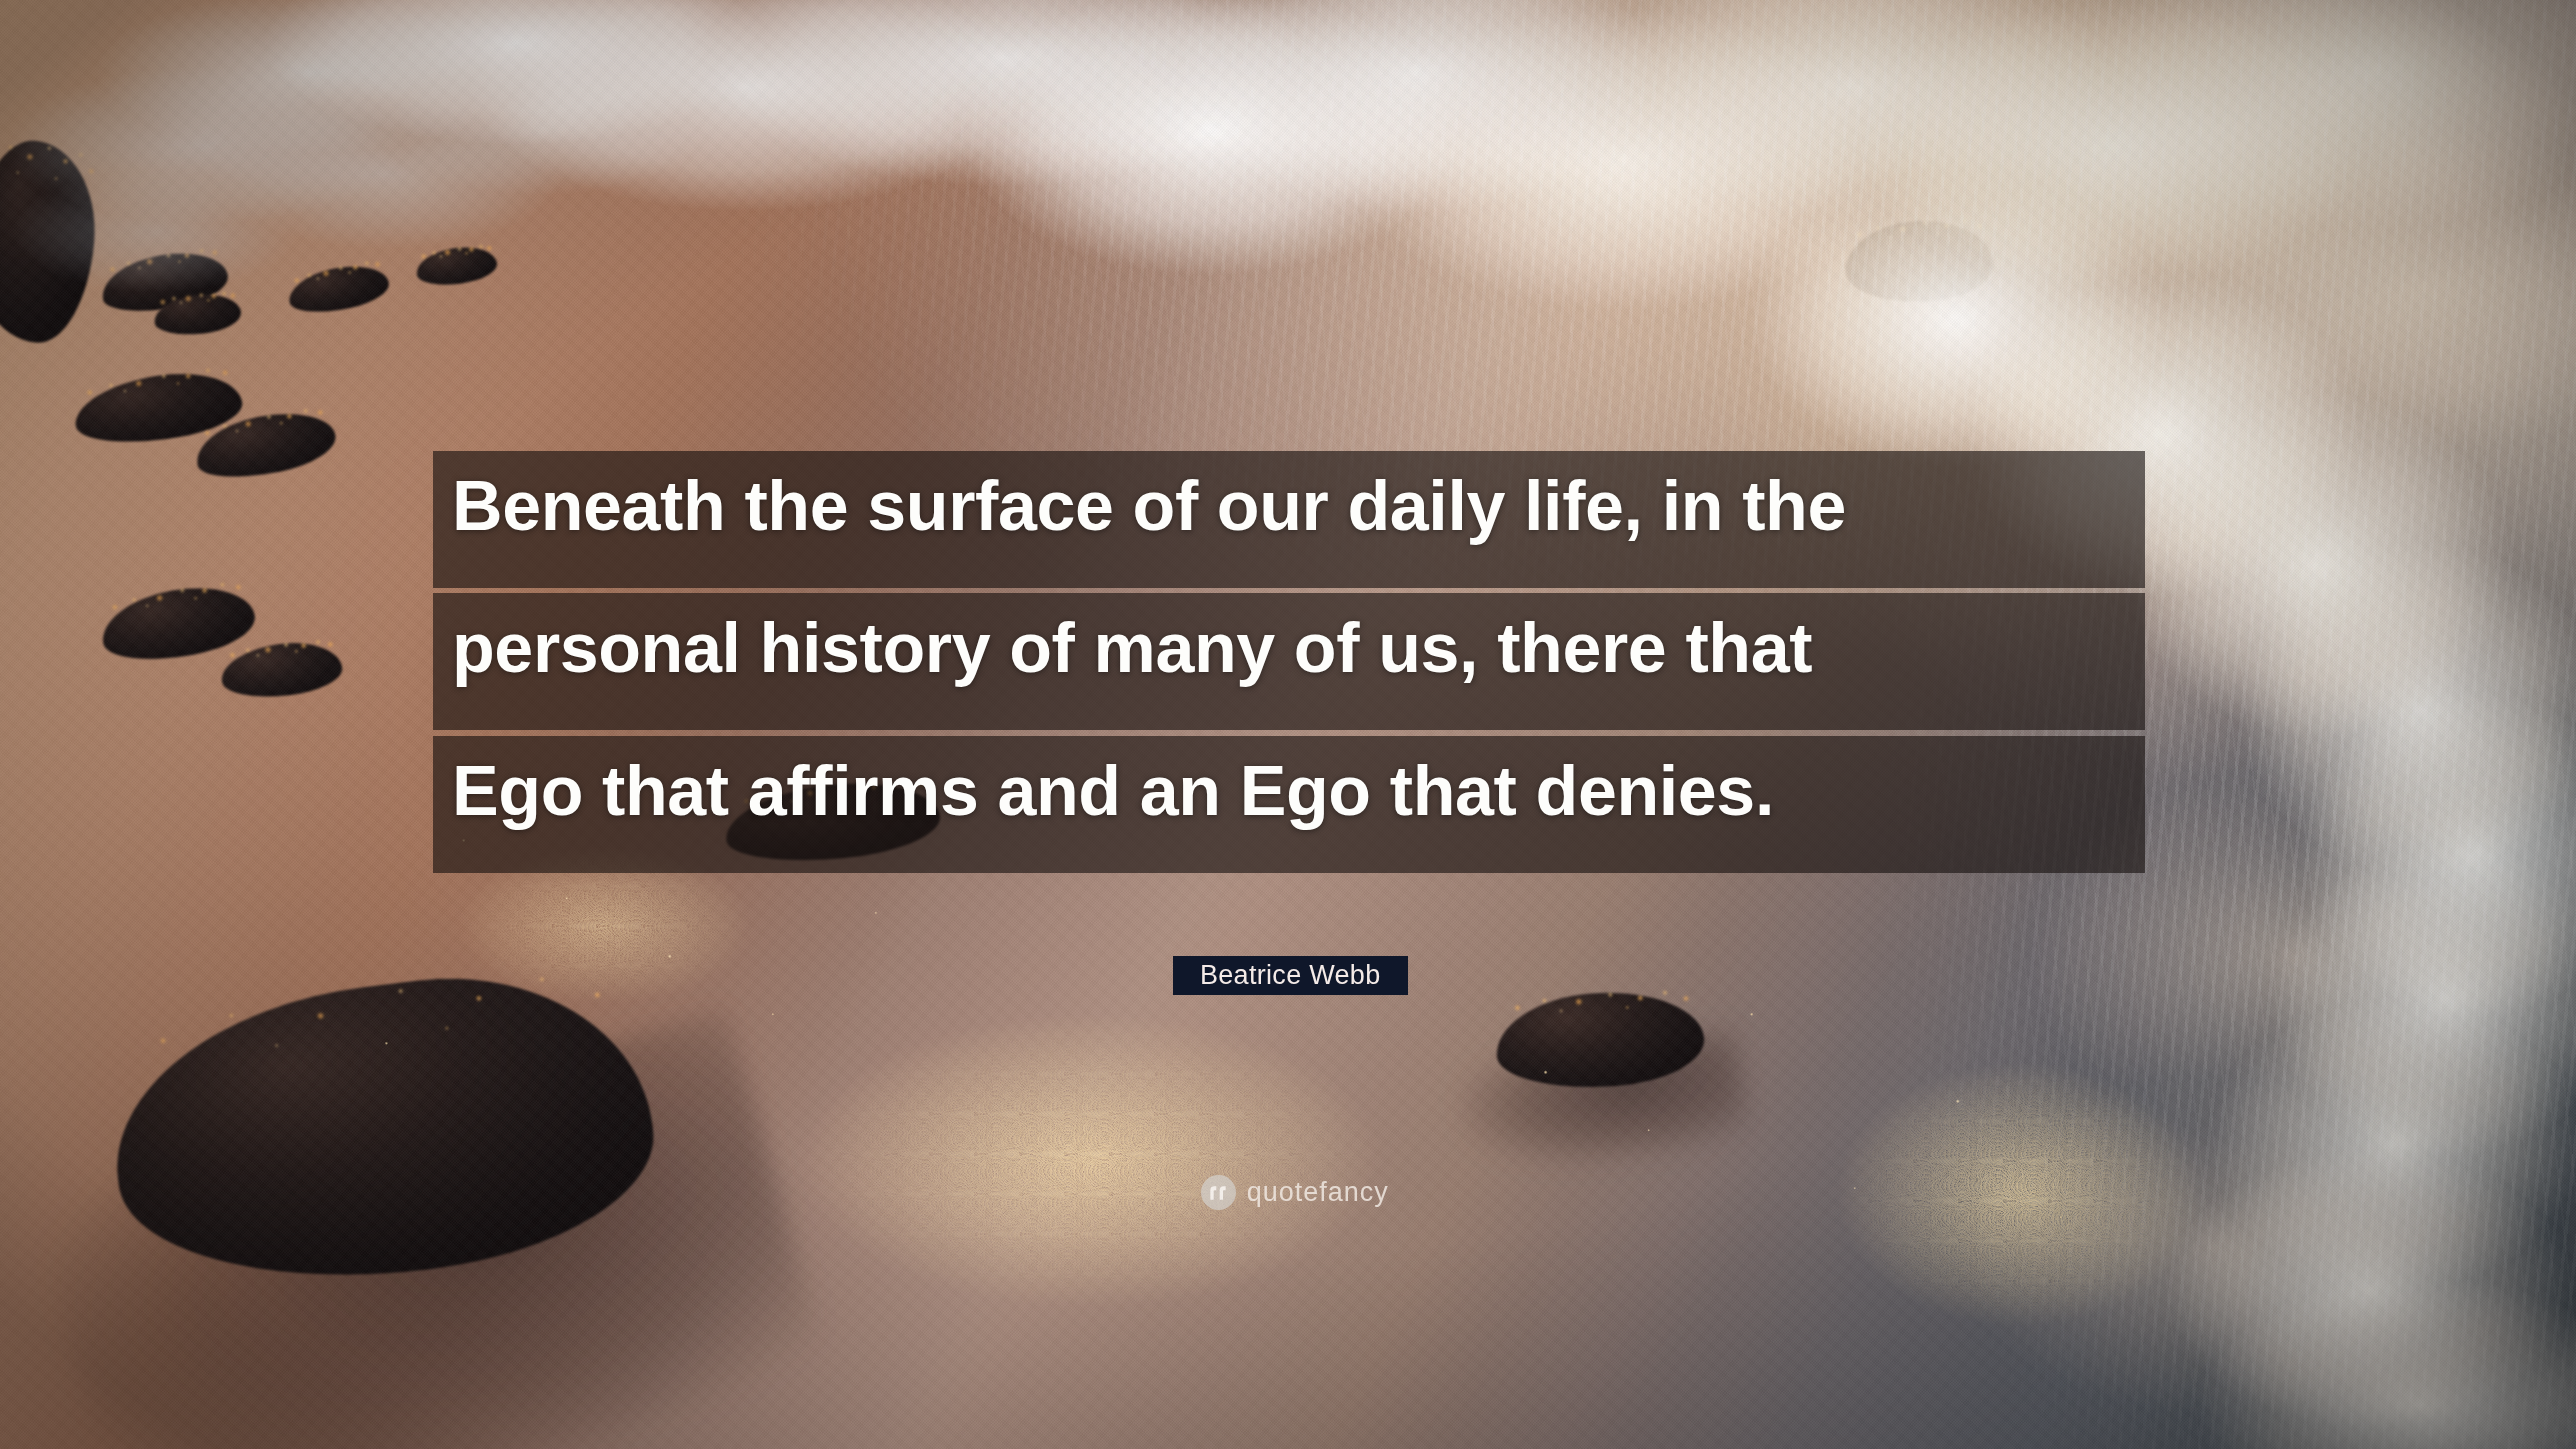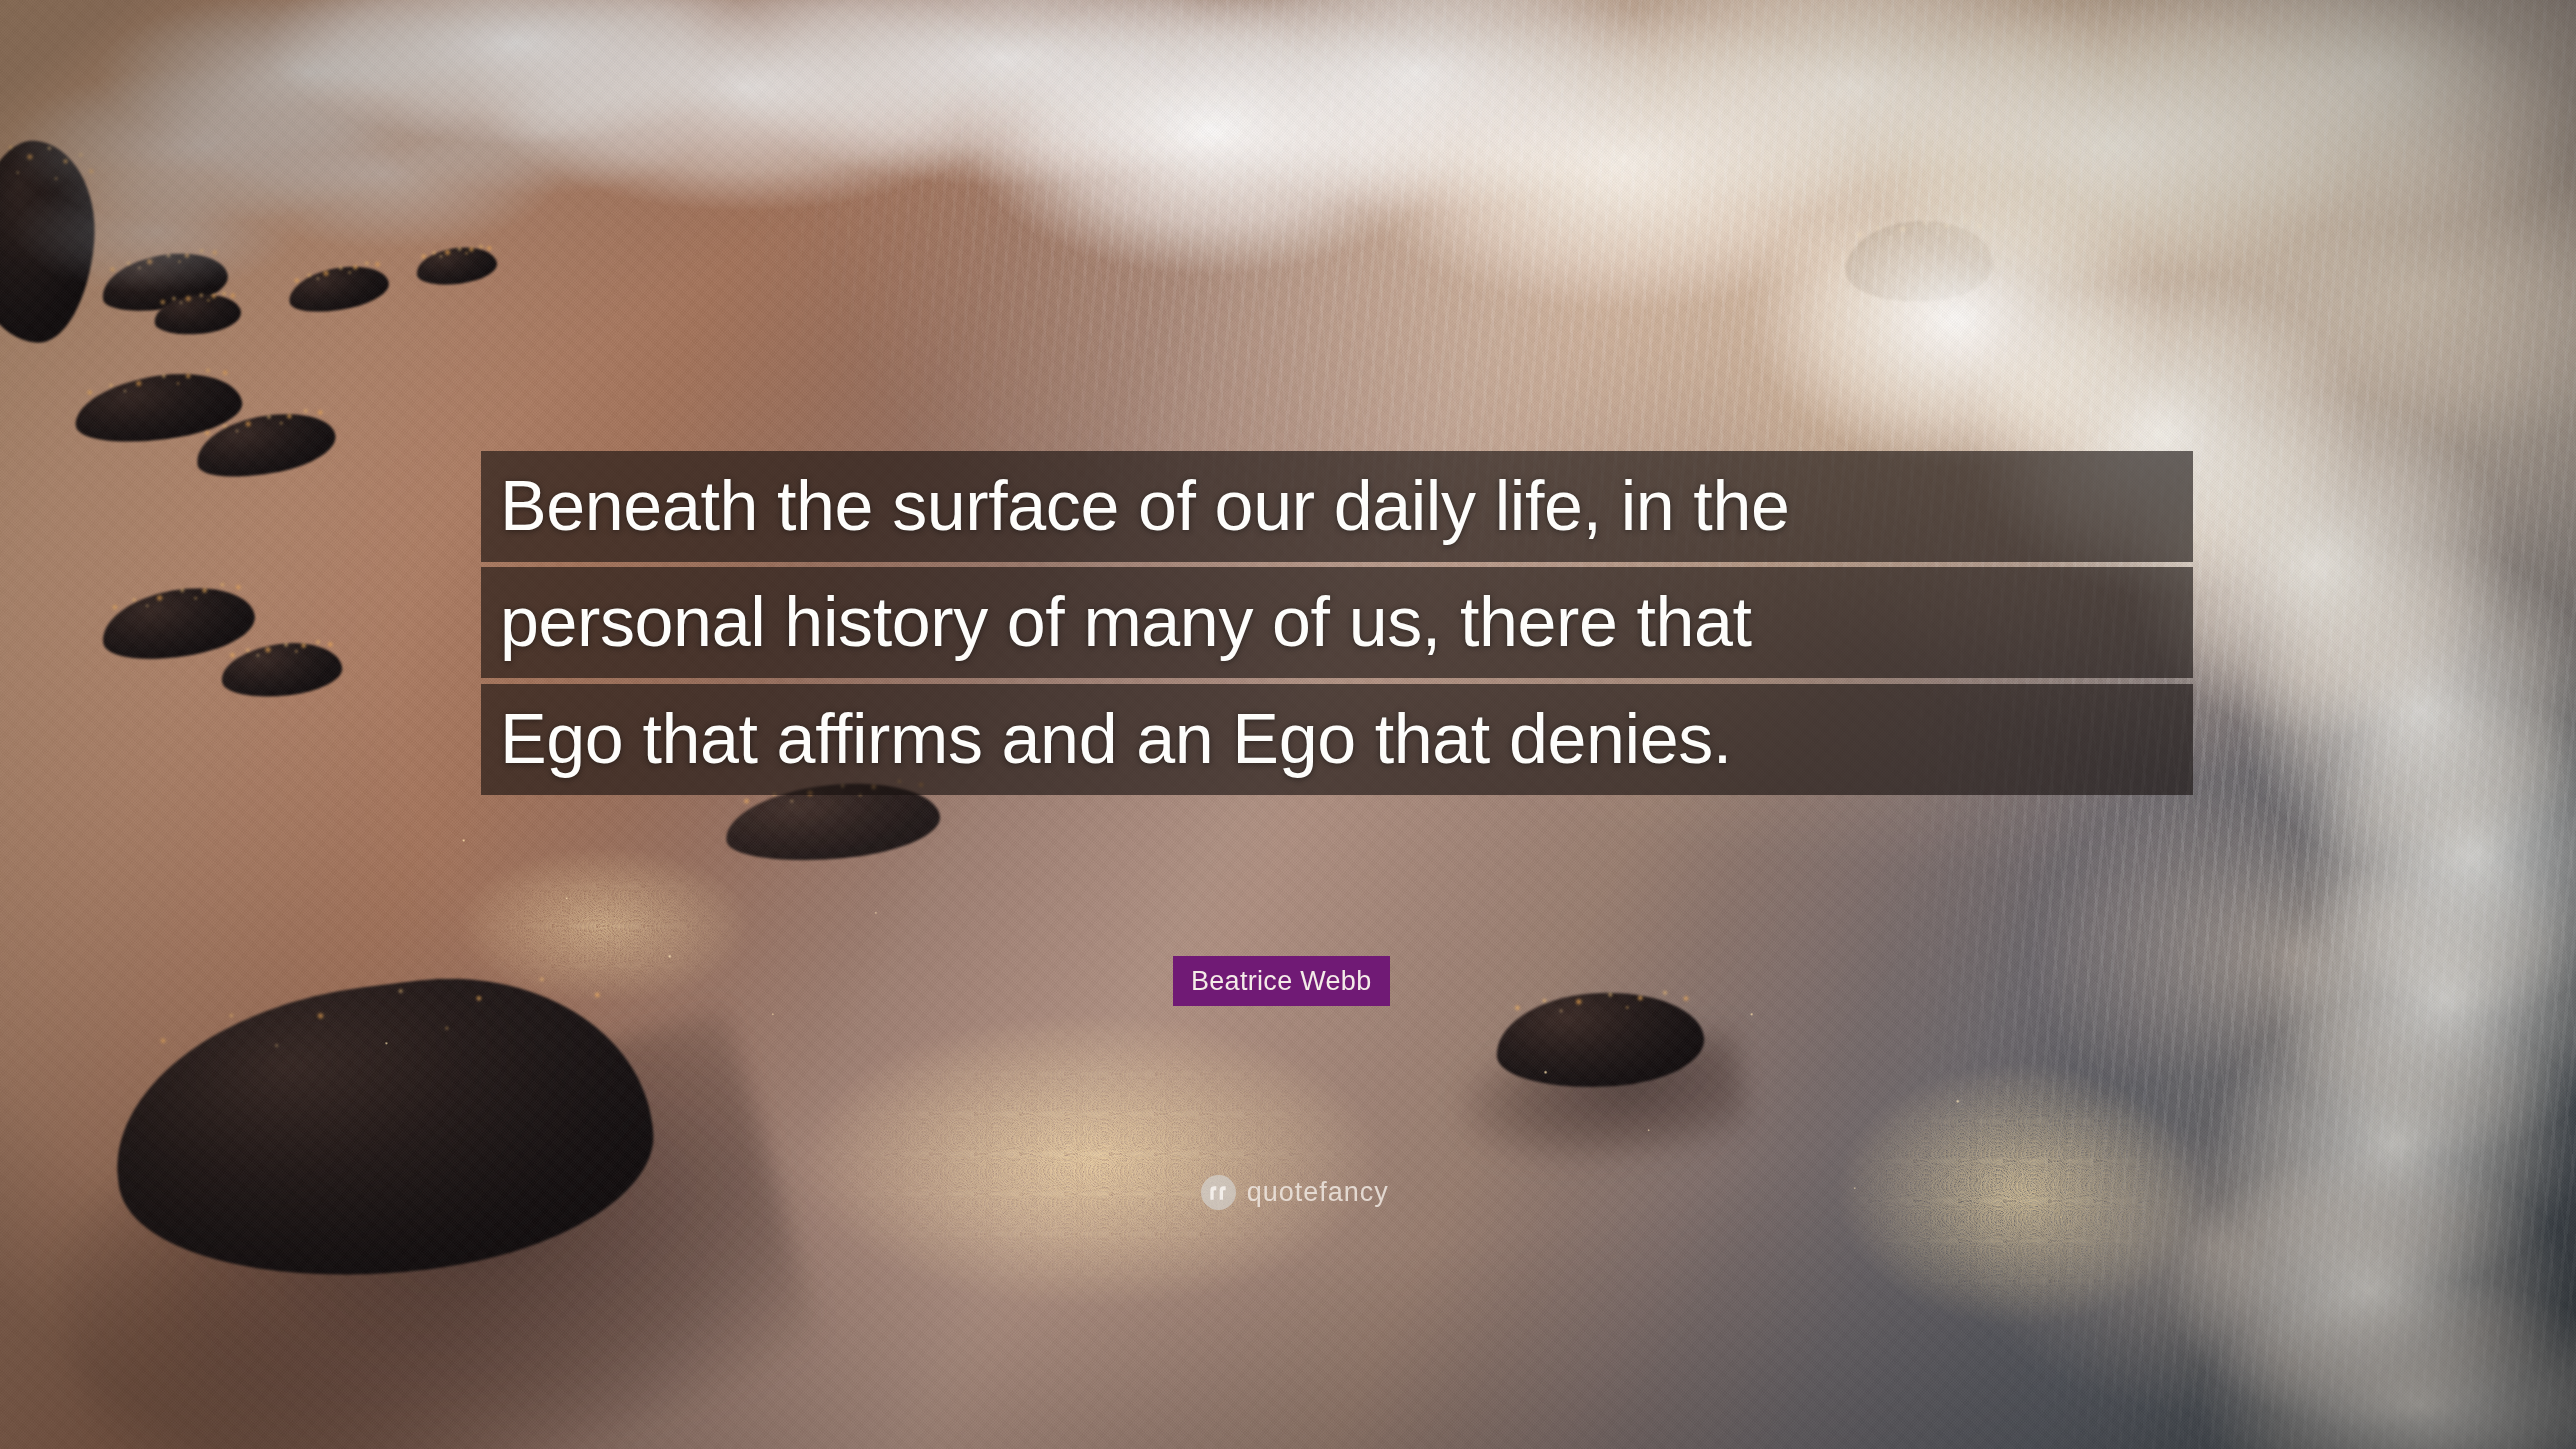--- a/index.html
+++ b/index.html
@@ -270,43 +270,42 @@
     width:1712px;
   }
 
   .quote-line {
     display:block;
     width:100%;
     background:rgba(22,16,14,0.62);
     color:#fdfdfb;
     font-size:70px;
     line-height:111px;
-    height:111px;
-    font-weight:400;
+    height:137px;
+    font-weight:700;
     letter-spacing:-0.4px;
     padding:0 19px;
     margin-bottom:5.4px;
     white-space:nowrap;
     text-shadow:0 1.3px 6.7px rgba(0,0,0,0.45);
     font-family:"Liberation Sans", sans-serif;
-    margin-left:48px;
   }
   .quote-line:last-child { margin-bottom:0; }
 
   
   .author-badge {
     position:absolute;
     left:1173px;
     top:956px;
-    height:50px;
-    padding:0 18px;
+    height:39px;
+    padding:0 27px;
     display:flex;
     align-items:center;
     justify-content:center;
-    background:#701a75;
+    background:#0f172a;
     color:#f4ebe8;
     font-size:27px;
     letter-spacing:0.3px;
     white-space:nowrap;
     font-family:"Liberation Sans", sans-serif;
   }
 
   
   .watermark {
     position:absolute;

